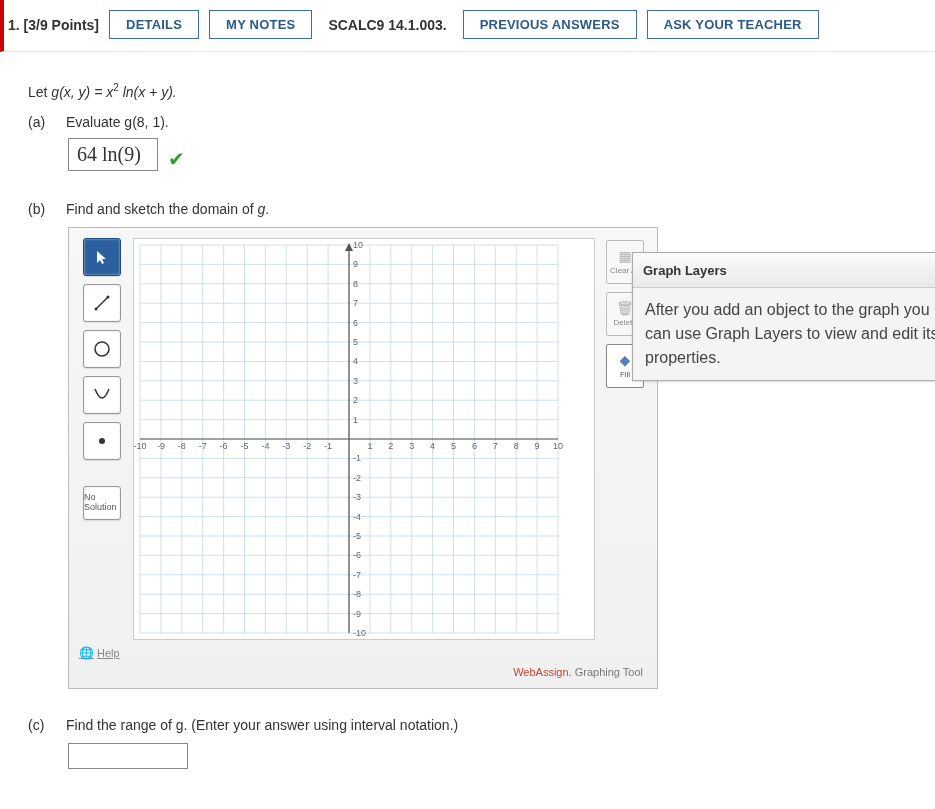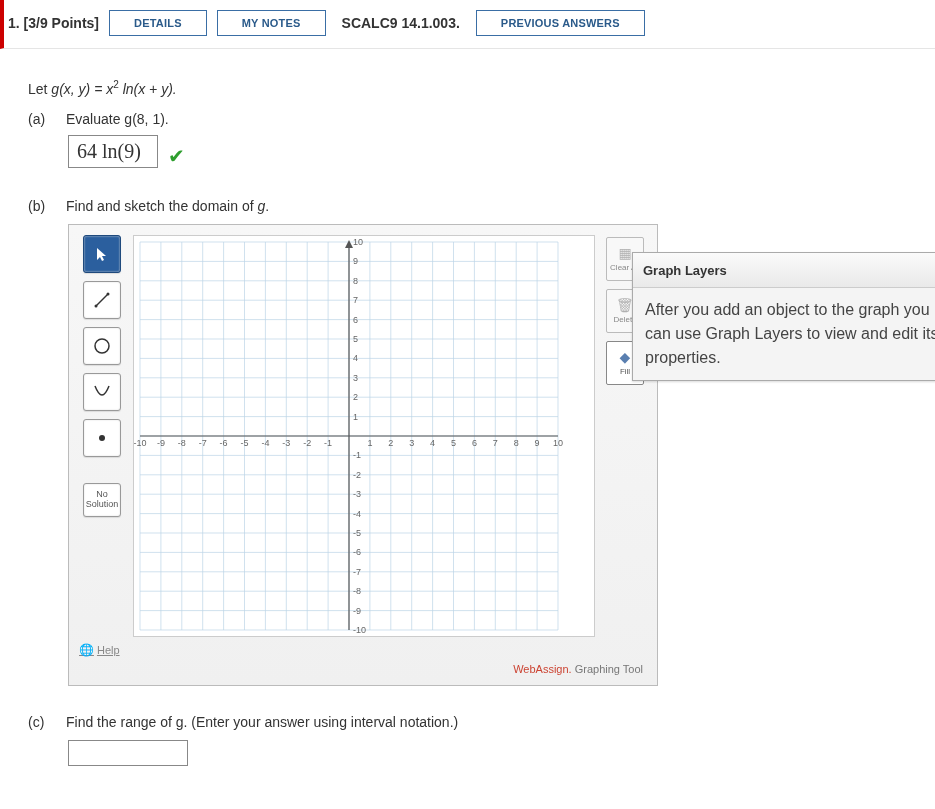--- a/index.html
+++ b/index.html
@@ -22,22 +22,22 @@
   .qnum {
     font-weight: bold;
     font-size: 14px;
     color: #333;
     padding-left: 4px;
   }
   .btn-outline {
     border: 1px solid #3a6ea5;
     color: #2a5a8a;
     background: #fff;
-    padding: 6px 24px;
-    font-size: 11px;
+    padding: 6px 16px;
+    font-size: 13px;
     font-weight: 600;
     letter-spacing: 0.2px;
     cursor: pointer;
   }
   .scalc { font-weight: bold; font-size: 14px; color:#333; padding:0 6px; }
   .content { padding: 14px 20px 20px 28px; }
   .statement { font-size: 14px; margin: 16px 0 14px 0; }
   .statement sup { font-size:10px; vertical-align: super; }
   .part-row { display:flex; gap:12px; margin:6px 0 4px 0; }
   .part-label { width:26px; font-size:14px; }
@@ -63,21 +63,21 @@
     position:relative;
   }
   .graph-body { display:flex; gap:8px; }
   .toolcol { width:46px; display:flex; flex-direction:column; gap:8px; align-items:center; }
   .toolbtn {
     width:38px; height:38px; border:1px solid #999; background:#fff;
     border-radius:3px; display:flex; align-items:center; justify-content:center;
     font-size:16px; cursor:pointer; box-shadow: inset 0 0 2px #ddd, 0 1px 1px rgba(0,0,0,0.1);
   }
   .toolbtn.selected { background:#2b5f9e; color:#fff; border-color:#1f4a7d; }
-  .toolbtn.small-text { font-size:9px; line-height:1.1; text-align:center; color:#555; width:38px; height:34px;}
+  .toolbtn.small-text { font-size:9px; line-height:1.1; color:#555; width:38px; height:34px;}
   .canvas-wrap { flex:1; background:#fff; border:1px solid #ccc; position:relative; }
   .rightcol { width:44px; display:flex; flex-direction:column; gap:8px; align-items:center; padding-top:2px;}
   .rightbtn {
     width:38px; height:44px; border:1px solid #bbb; background:#f8f8f8;
     border-radius:2px; display:flex; flex-direction:column; align-items:center; justify-content:center;
     font-size:8px; color:#888; cursor:pointer; gap:2px;
   }
   .rightbtn .ric { font-size:14px; color:#b0b0b0; }
   .rightbtn.active .ric { color:#5a7fb0; }
   .rightbtn.active { color:#555; border-color:#888; background:#fff;}
@@ -114,20 +114,21 @@
 
 <div class="header-row">
   <span class="qnum">
     <span>1.</span>
     <span>[3/9 Points]</span>
   </span>
   <button class="btn-outline">DETAILS</button>
   <button class="btn-outline">MY NOTES</button>
   <span class="scalc">SCALC9 14.1.003.</span>
   <button class="btn-outline">PREVIOUS ANSWERS</button>
+  <button class="btn-outline">ASK YOUR TEACHER</button>
 </div>
 
 <div class="content">
 
   <div class="statement">
     <span>Let </span><em>g(x, y) = x</em><sup>2</sup><em> ln(x + y).</em>
   </div>
 
   <div class="part-row">
     <div class="part-label">(a)</div>

